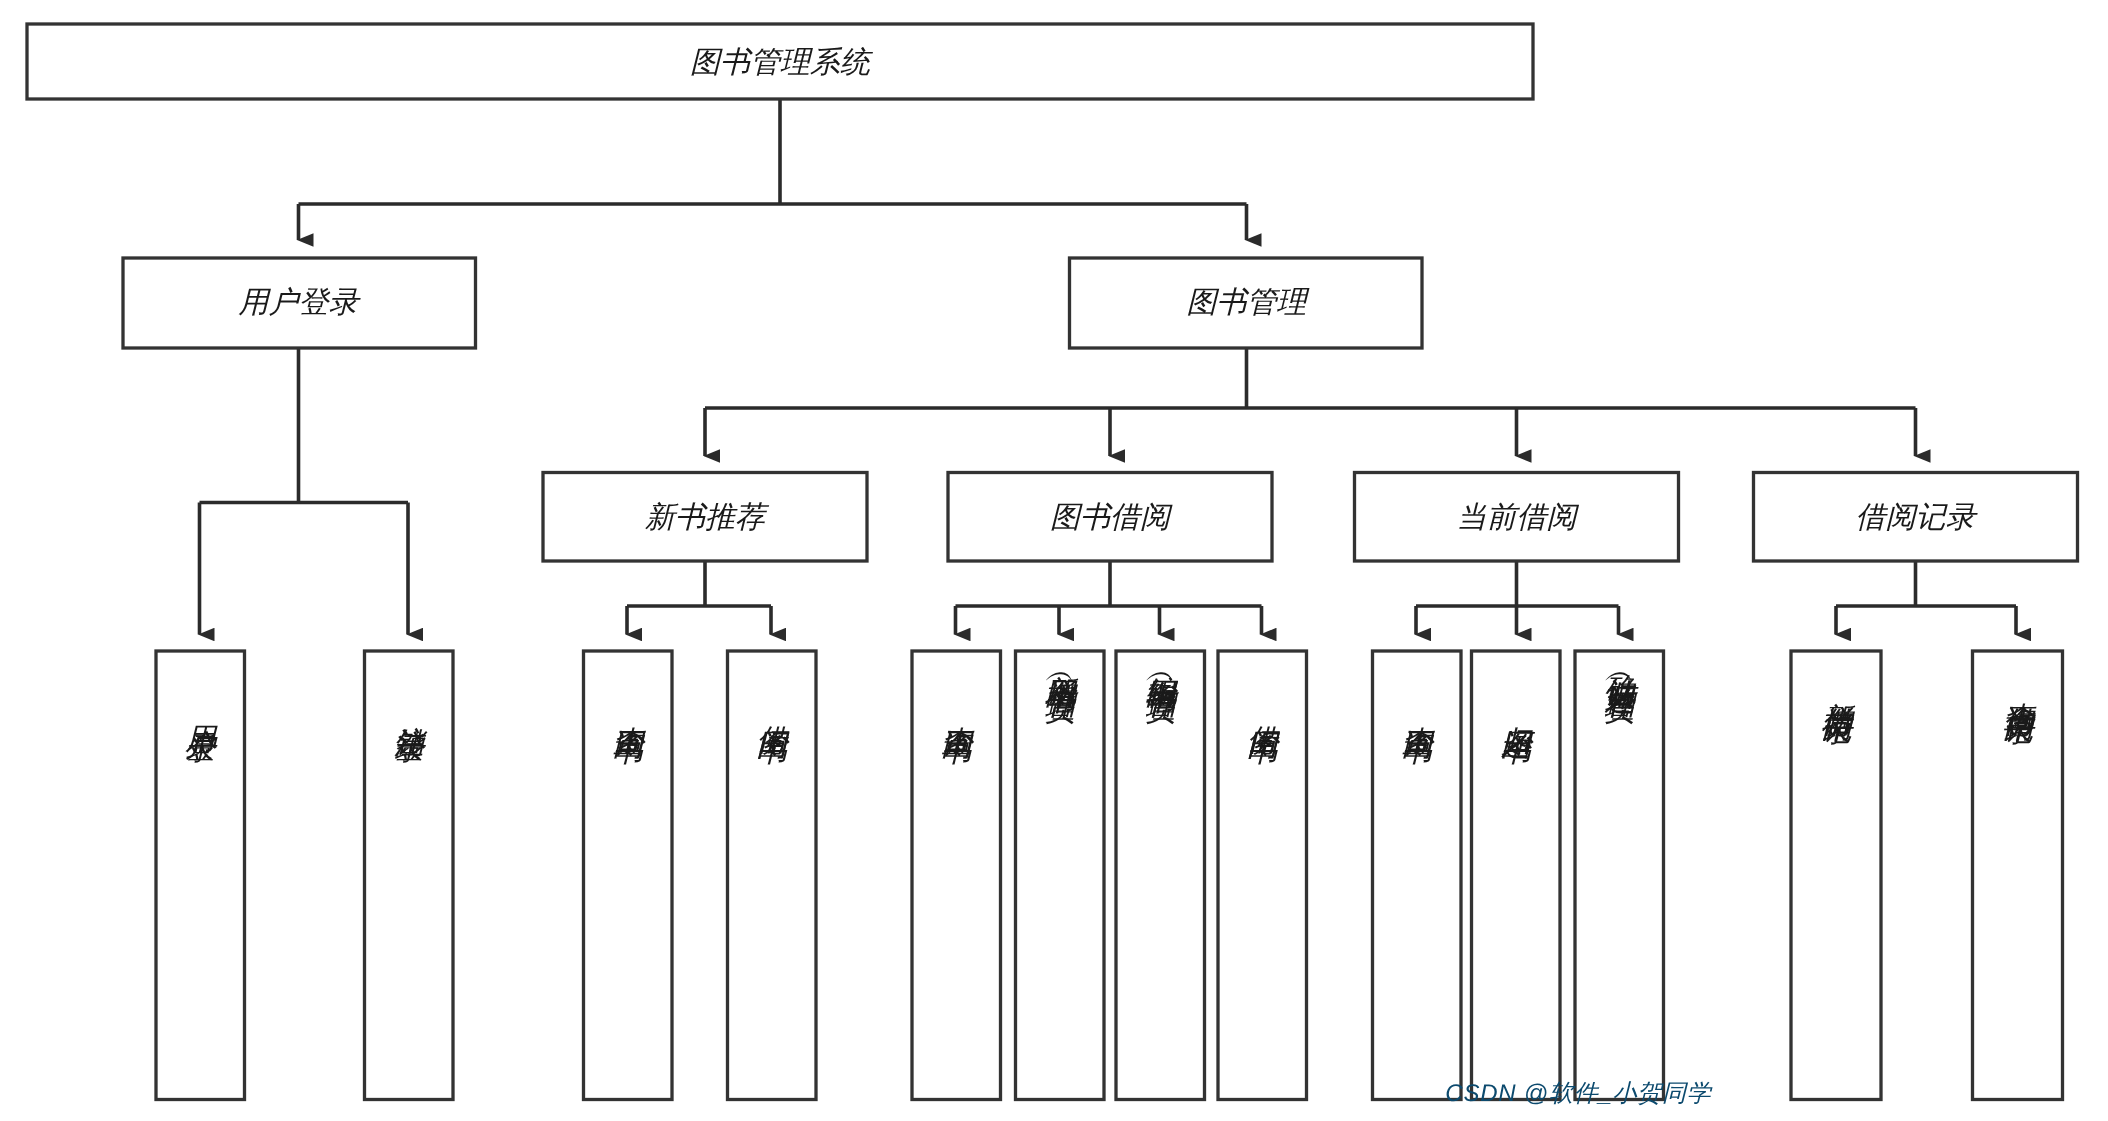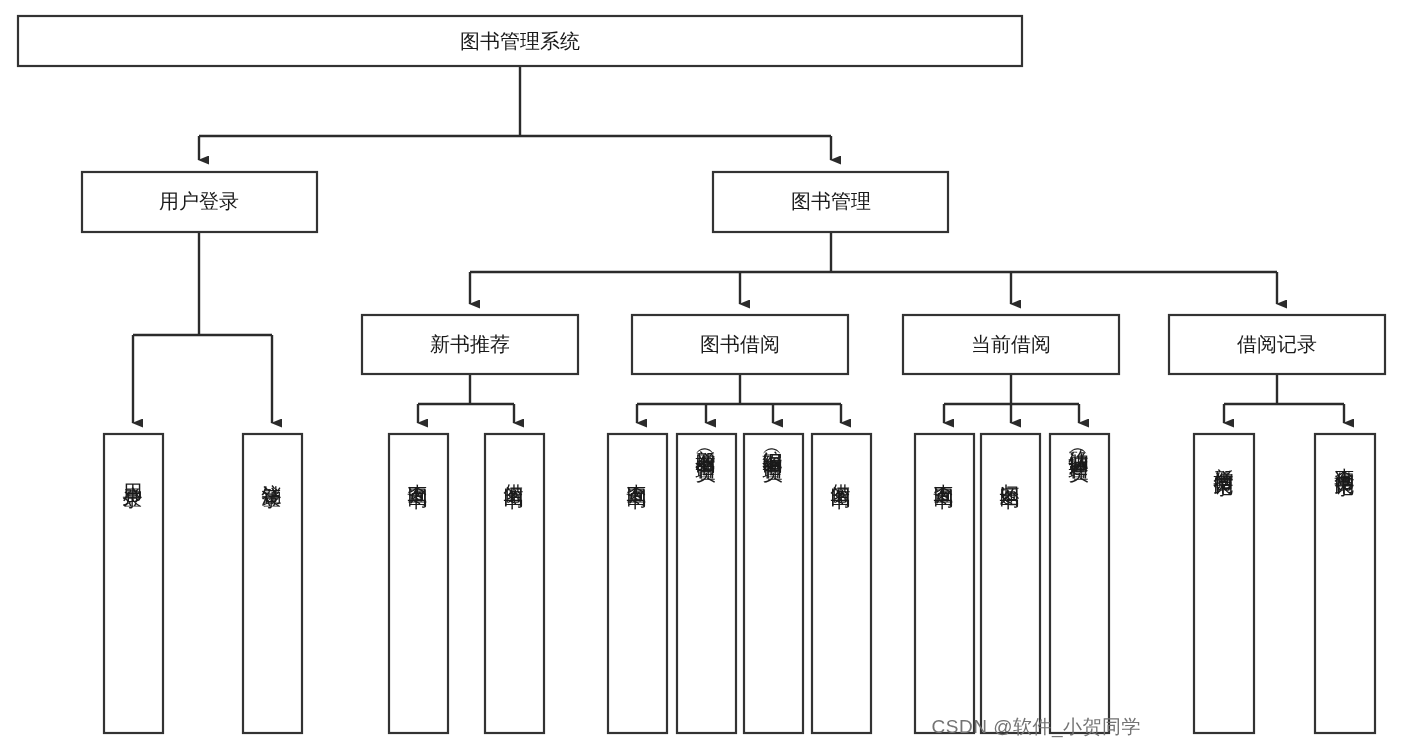--- a/index.html
+++ b/index.html
@@ -11,20 +11,21 @@
     width: 1405px;
     height: 747px;
     font-family: "Liberation Sans", sans-serif;
     overflow: hidden;
     position: relative;
   }
   #diagram-root {
     position: relative;
     width: 1149px;
     height: 747px;
+    font-style: italic;
   }
   svg#flowchart {
     position: absolute;
     top: 0;
     left: 0;
     width: 1405px;
     height: 747px;
     display: block;
   }
   .node-box {
@@ -51,22 +52,22 @@
   .edge {
     stroke: #2b2b2b;
     stroke-width: 2.4;
     fill: none;
   }
   .watermark {
     position: absolute;
     right: 8px;
     bottom: 7px;
     font-family: "Liberation Sans", sans-serif;
-    font-size: 19px;
-    color: #737373;
+    font-size: 16px;
+    color: #0c4a6e;
     white-space: nowrap;
     pointer-events: none;
     letter-spacing: 0.5px;
   }
 </style>
 </head>
 <body>
 
 <div id="diagram-root">
 

